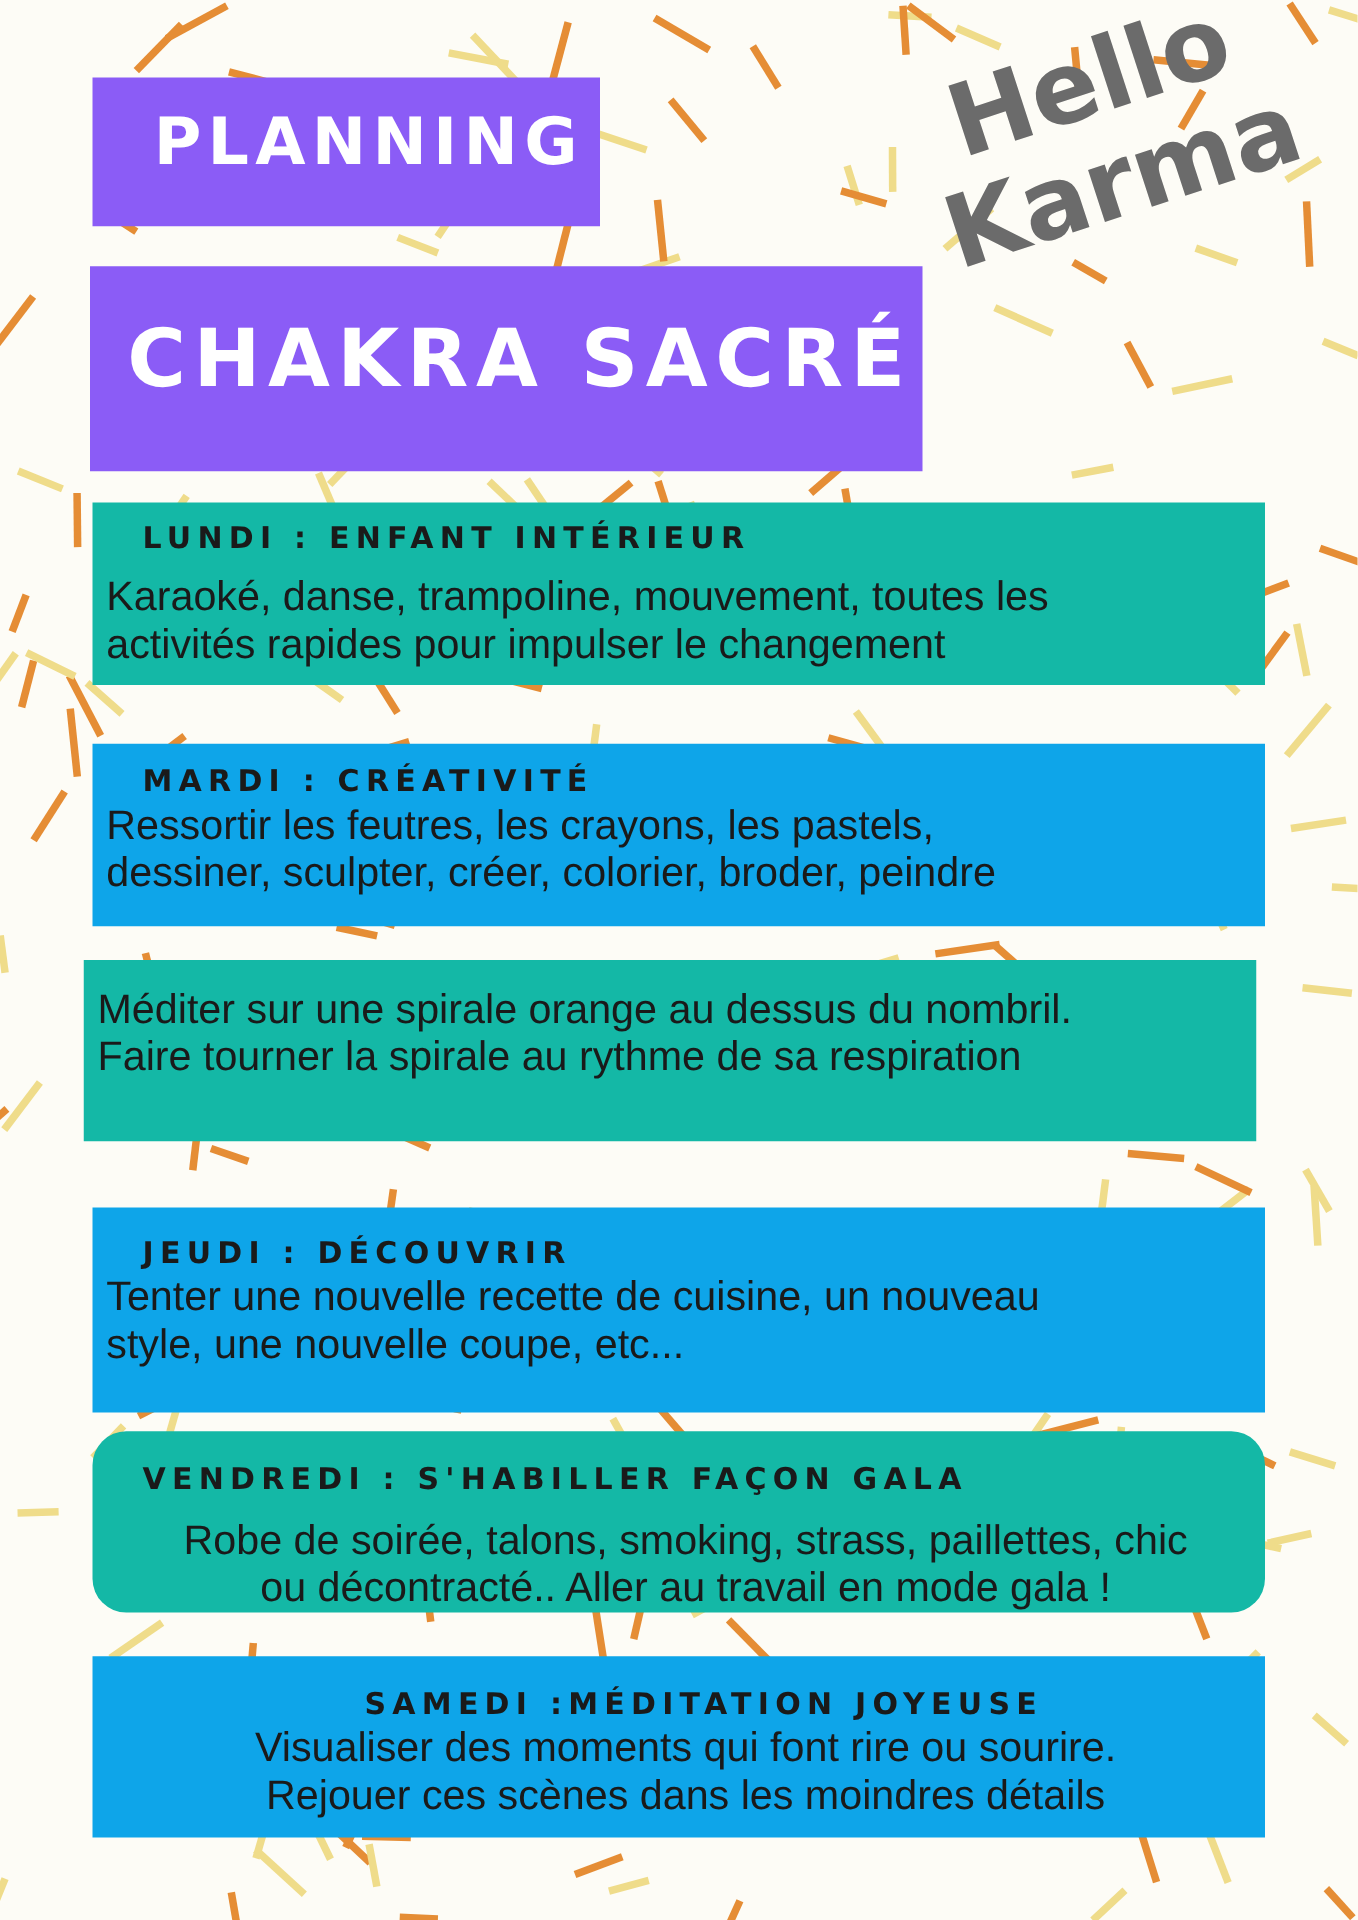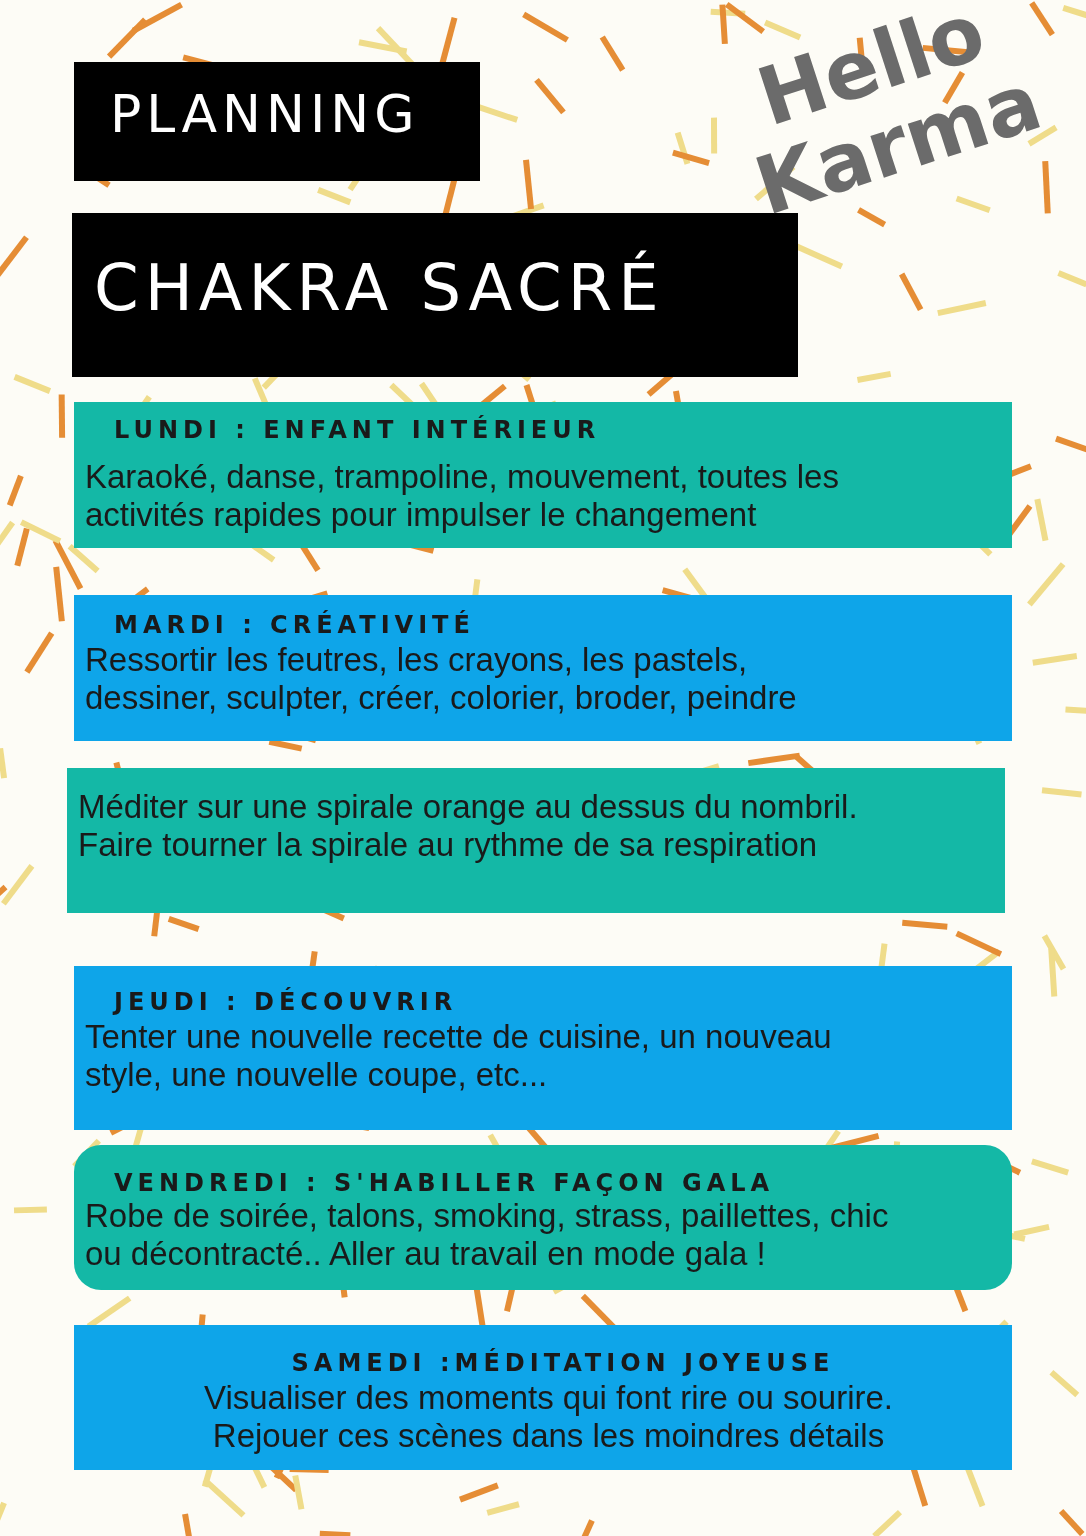--- a/index.html
+++ b/index.html
@@ -1,20 +1,20 @@
 <!DOCTYPE html>
 <html><head>
 <meta charset="utf-8">
 <style>
   html, body { margin:0; padding:0; }
   body { width:1086px; height:1536px; position:relative; overflow:hidden; background:#fdfcf6; font-family:"DejaVu Sans", sans-serif; }
   #confetti { position:absolute; left:0; top:0; width:1086px; height:1536px; z-index:0; }
-  .title-box { position:absolute; background:#000000; color:#fff; font-family:"DejaVu Sans", sans-serif; font-weight:normal; z-index:2; box-sizing:border-box; }
+  .title-box { position:absolute; background:#8b5cf6; color:#fff; font-family:"DejaVu Sans", sans-serif; font-weight:bold; z-index:2; box-sizing:border-box;text-align:center; }
   .planning { left:74px; top:62px; width:406px; height:119px; font-size:52px; letter-spacing:5px; padding:22px 0 0 36px; }
-  .chakra { left:72px; top:213px; width:726px; height:164px; font-size:64px; letter-spacing:6px; padding:38px 0 0 22px; white-space:nowrap; }
+  .chakra { left:72px; top:213px; width:666px; height:164px; font-size:64px; letter-spacing:6px; padding:38px 0 0 22px; white-space:nowrap; }
   .brand { position:absolute; left:720px; top:70px; color:#6b6b6b; font-family:"DejaVu Sans", sans-serif; font-weight:bold; font-size:80px; line-height:84px; transform:rotate(-18deg); transform-origin:left top; z-index:3; }
   .brand .l1 { display:block; margin-left:30px; }
   .brand .l2 { display:block; }
   .day { position:absolute; z-index:2; box-sizing:border-box; color:#1a1a1a; }
   .day.light { background:#14b8a6; }
   .day.dark { background:#0ea5e9; }
   .day .head { display:block; font-family:"DejaVu Sans", sans-serif; font-weight:bold; font-size:24px; letter-spacing:5px; padding-left:40px; }
   .day .body { display:block; font-family:"Liberation Sans", sans-serif; font-size:33px; line-height:38px; padding-left:11px; white-space:pre-line; }
 </style>
 </head>
@@ -309,21 +309,21 @@
 </div>
 
 <div class="day dark" style="left:74px; top:966px; width:938px; height:164px; padding-top:22px;">
   <span class="head">JEUDI : DÉCOUVRIR</span>
   <span class="body" style="margin-top:2px;">Tenter une nouvelle recette de cuisine, un nouveau
 style, une nouvelle coupe, etc...</span>
 </div>
 
 <div class="day light" style="left:74px; top:1145px; width:938px; height:145px; padding-top:24px;border-radius:27px;">
   <span class="head">VENDREDI : S'HABILLER FAÇON GALA</span>
-  <span class="body" style="margin-top:0;">Robe de soirée, talons, smoking, strass, paillettes, chic
+  <span class="body" style="margin-top:16px;text-align:center;">Robe de soirée, talons, smoking, strass, paillettes, chic
 ou décontracté.. Aller au travail en mode gala !</span>
 </div>
 
 <div class="day dark" style="left:74px; top:1325px; width:938px; height:145px; padding-top:24px;text-align:center;">
   <span class="head">SAMEDI :MÉDITATION JOYEUSE</span>
   <span class="body" style="margin-top:2px;">Visualiser des moments qui font rire ou sourire.
 Rejouer ces scènes dans les moindres détails</span>
 </div>
 
 </body></html>

